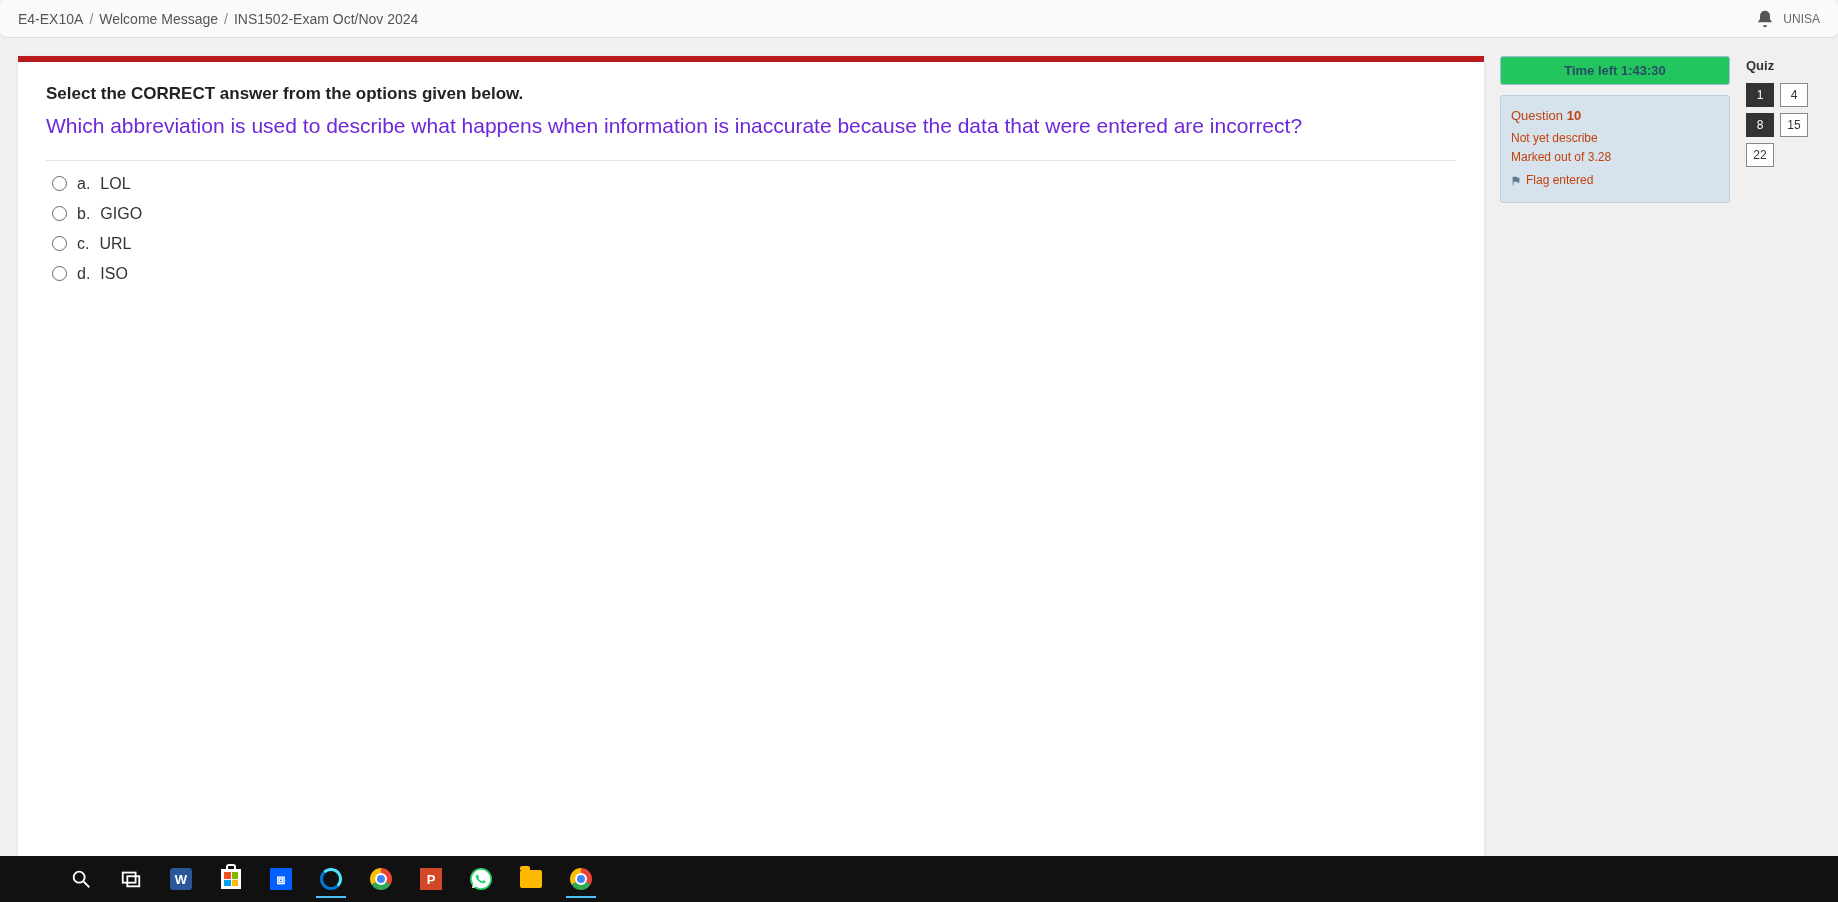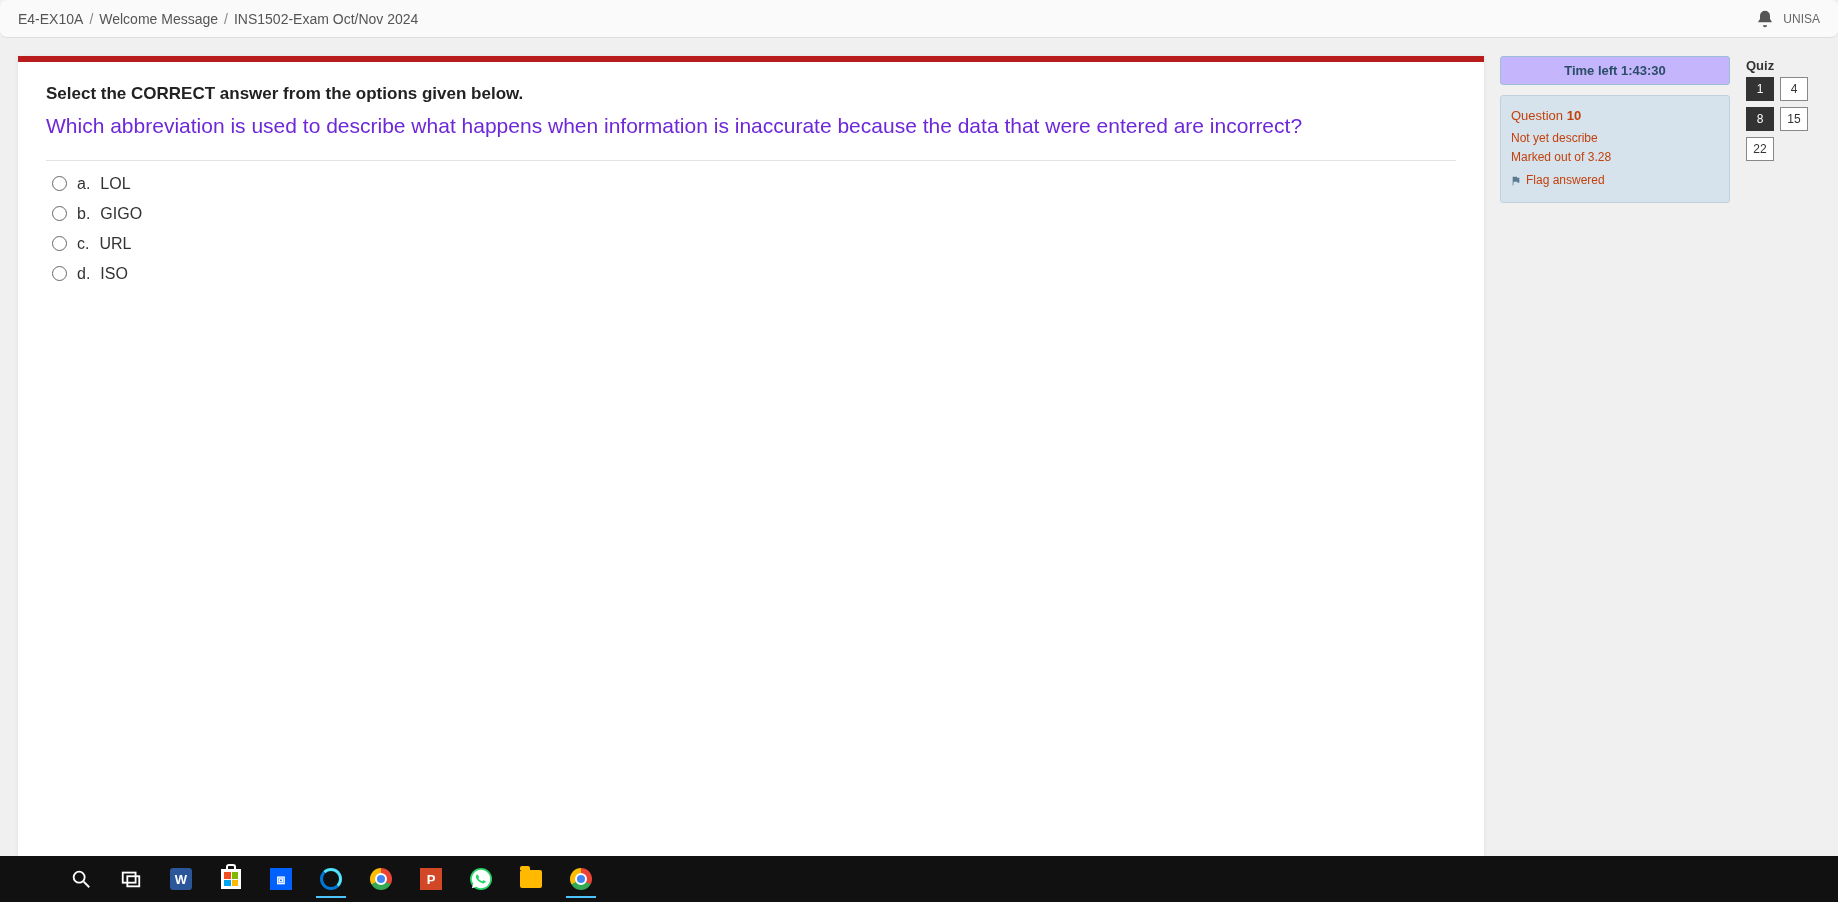--- a/index.html
+++ b/index.html
@@ -49,36 +49,36 @@
   .q-text { font-size: 21px; color: #6d28d9; line-height: 1.5; margin-bottom: 18px; }
   .q-divider { border: 0; border-top: 1px solid #e2e2e2; margin-bottom: 14px; }
   .options { display: flex; flex-direction: column; gap: 12px; padding-left: 6px; }
   .option { display: flex; align-items: center; gap: 10px; font-size: 16px; color: #333; cursor: pointer; }
   .radio {
     width: 15px; height: 15px; border: 1.5px solid #666; border-radius: 50%; flex: none;
   }
 
   .rightcol { width: 230px; display: flex; flex-direction: column; gap: 10px; }
   .timer {
-    background: #c4b5fd; color: #2a4d66;
+    background: #22c55e; color: #2a4d66;
     font-weight: 700; font-size: 13px; text-align: center;
     padding: 6px 4px; border: 1px solid #9cbed6; border-radius: 3px;
   }
   .q-meta {
     background: #d7e3ec; color: #c2410c;
     font-size: 12px; padding: 10px 10px 12px; border: 1px solid #bfd1de;
     border-radius: 3px; line-height: 1.6;
   }
   .q-meta .qnum { font-size: 13px; margin-bottom: 2px; }
   .q-meta .qnum b { font-weight: 700; }
   .q-meta .flag { display: flex; align-items: center; gap: 5px; margin-top: 4px; cursor: pointer; }
   .flag-icon { width: 10px; height: 10px; }
 
   .navpanel {
-    width: 80px; display: flex; flex-direction: column; align-items: stretch;
+    width: 80px; display: flex; flex-direction: column; gap: 6px; align-items: stretch;
     font-size: 12px; color: #333;
   }
   .navpanel-title { font-weight: 700; font-size: 13px; padding: 2px 0 4px; }
   .nav-grid { display: grid; grid-template-columns: repeat(2, 28px); gap: 6px; }
   .nav-box {
     height: 24px; border: 1px solid #888; display: flex; align-items: center;
     justify-content: center; font-size: 12px; background: #fff; cursor: pointer;
   }
   .nav-box.answered { background: #333; color: #fff; border-color: #333; }
 
@@ -168,21 +168,21 @@
     <div class="q-meta">
       <div class="qnum">
         <span>Question</span> <b>10</b>
       </div>
       <div>Not yet describe</div>
       <div>Marked out of 3.28</div>
       <div class="flag">
         <svg class="flag-icon" viewBox="0 0 24 24" fill="#5a7a92">
             <path d="M4 2v20h2v-8h9l1 2h4V4h-5l-1-2H4z"></path>
           </svg>
-        <span>Flag answered</span>
+        <span>Flag entered</span>
       </div>
     </div>
   </div>
 
   <div class="navpanel">
     <div class="navpanel-title">Quiz</div>
     <div class="nav-grid">
       <div class="nav-box answered">1</div>
       <div class="nav-box">4</div>
       <div class="nav-box answered">8</div>

